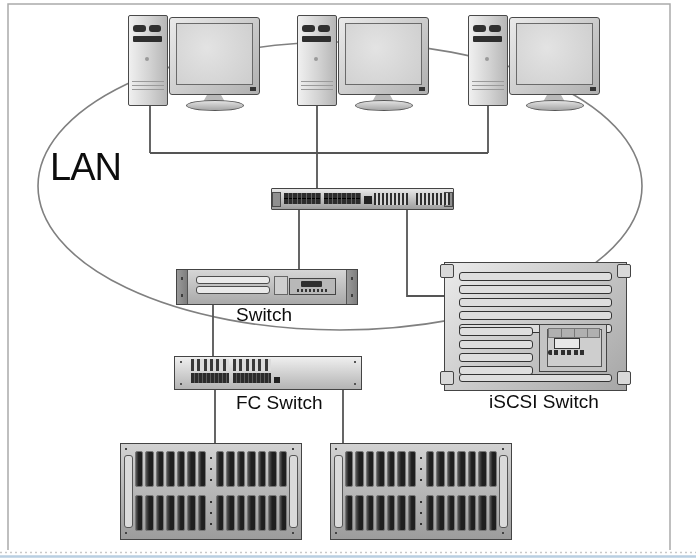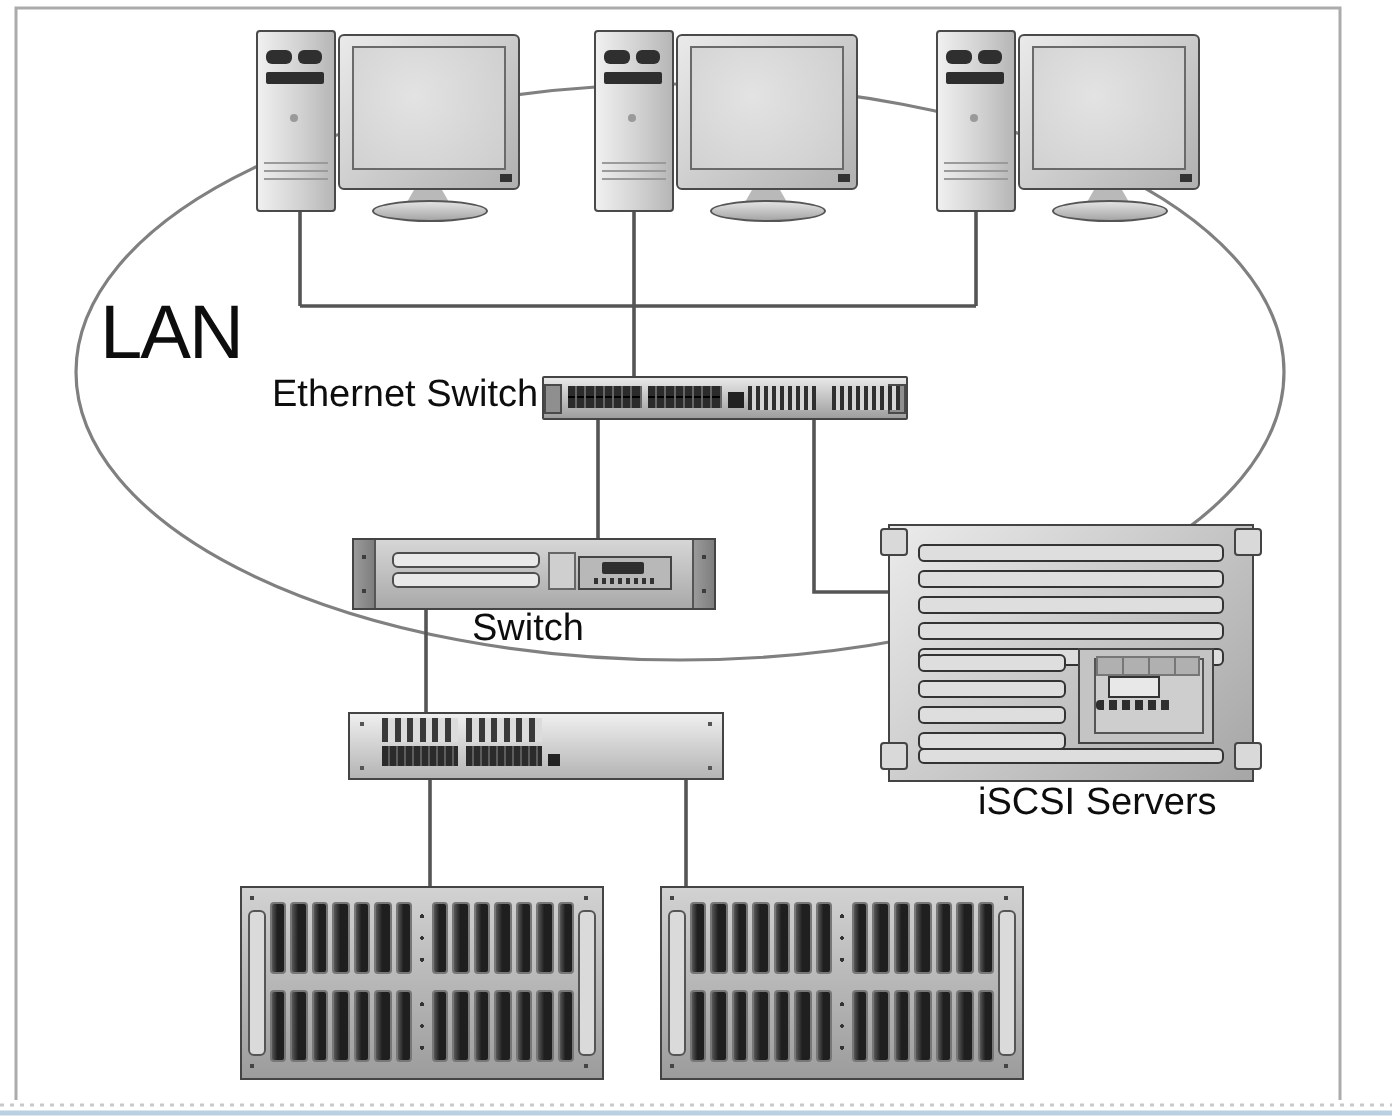--- a/index.html
+++ b/index.html
@@ -143,23 +143,23 @@
       <path d="M407,208 V296 H445"></path>
       <path d="M213,303 V357"></path>
       <path d="M215,388 V444"></path>
       <path d="M343,388 V444"></path>
     </g>
     <path d="M0,552.5 H696" stroke="#c9c9c9" stroke-width="1.5" stroke-dasharray="2,3"></path>
     <path d="M0,556.5 H696" stroke="#b9cfe2" stroke-width="2.5"></path>
   </svg>
 
   <div class="lbl lbl-lan">LAN</div>
-  <div class="lbl lbl-eth">Ethernet Switch</div>
   <div class="lbl lbl-servers">Switch</div>
-  <div class="lbl lbl-iscsi">iSCSI Servers</div>
+  <div class="lbl lbl-fc">FC Switch</div>
+  <div class="lbl lbl-iscsi">iSCSI Switch</div>
 
   <div class="pc pc1 dev">
     <div class="tower">
       <div class="drives">
           <div class="pill"></div>
           <div class="pill"></div>
         </div>
       <div class="tbar"></div>
       <div class="tlogo"></div>
       <div class="tvents"></div>

